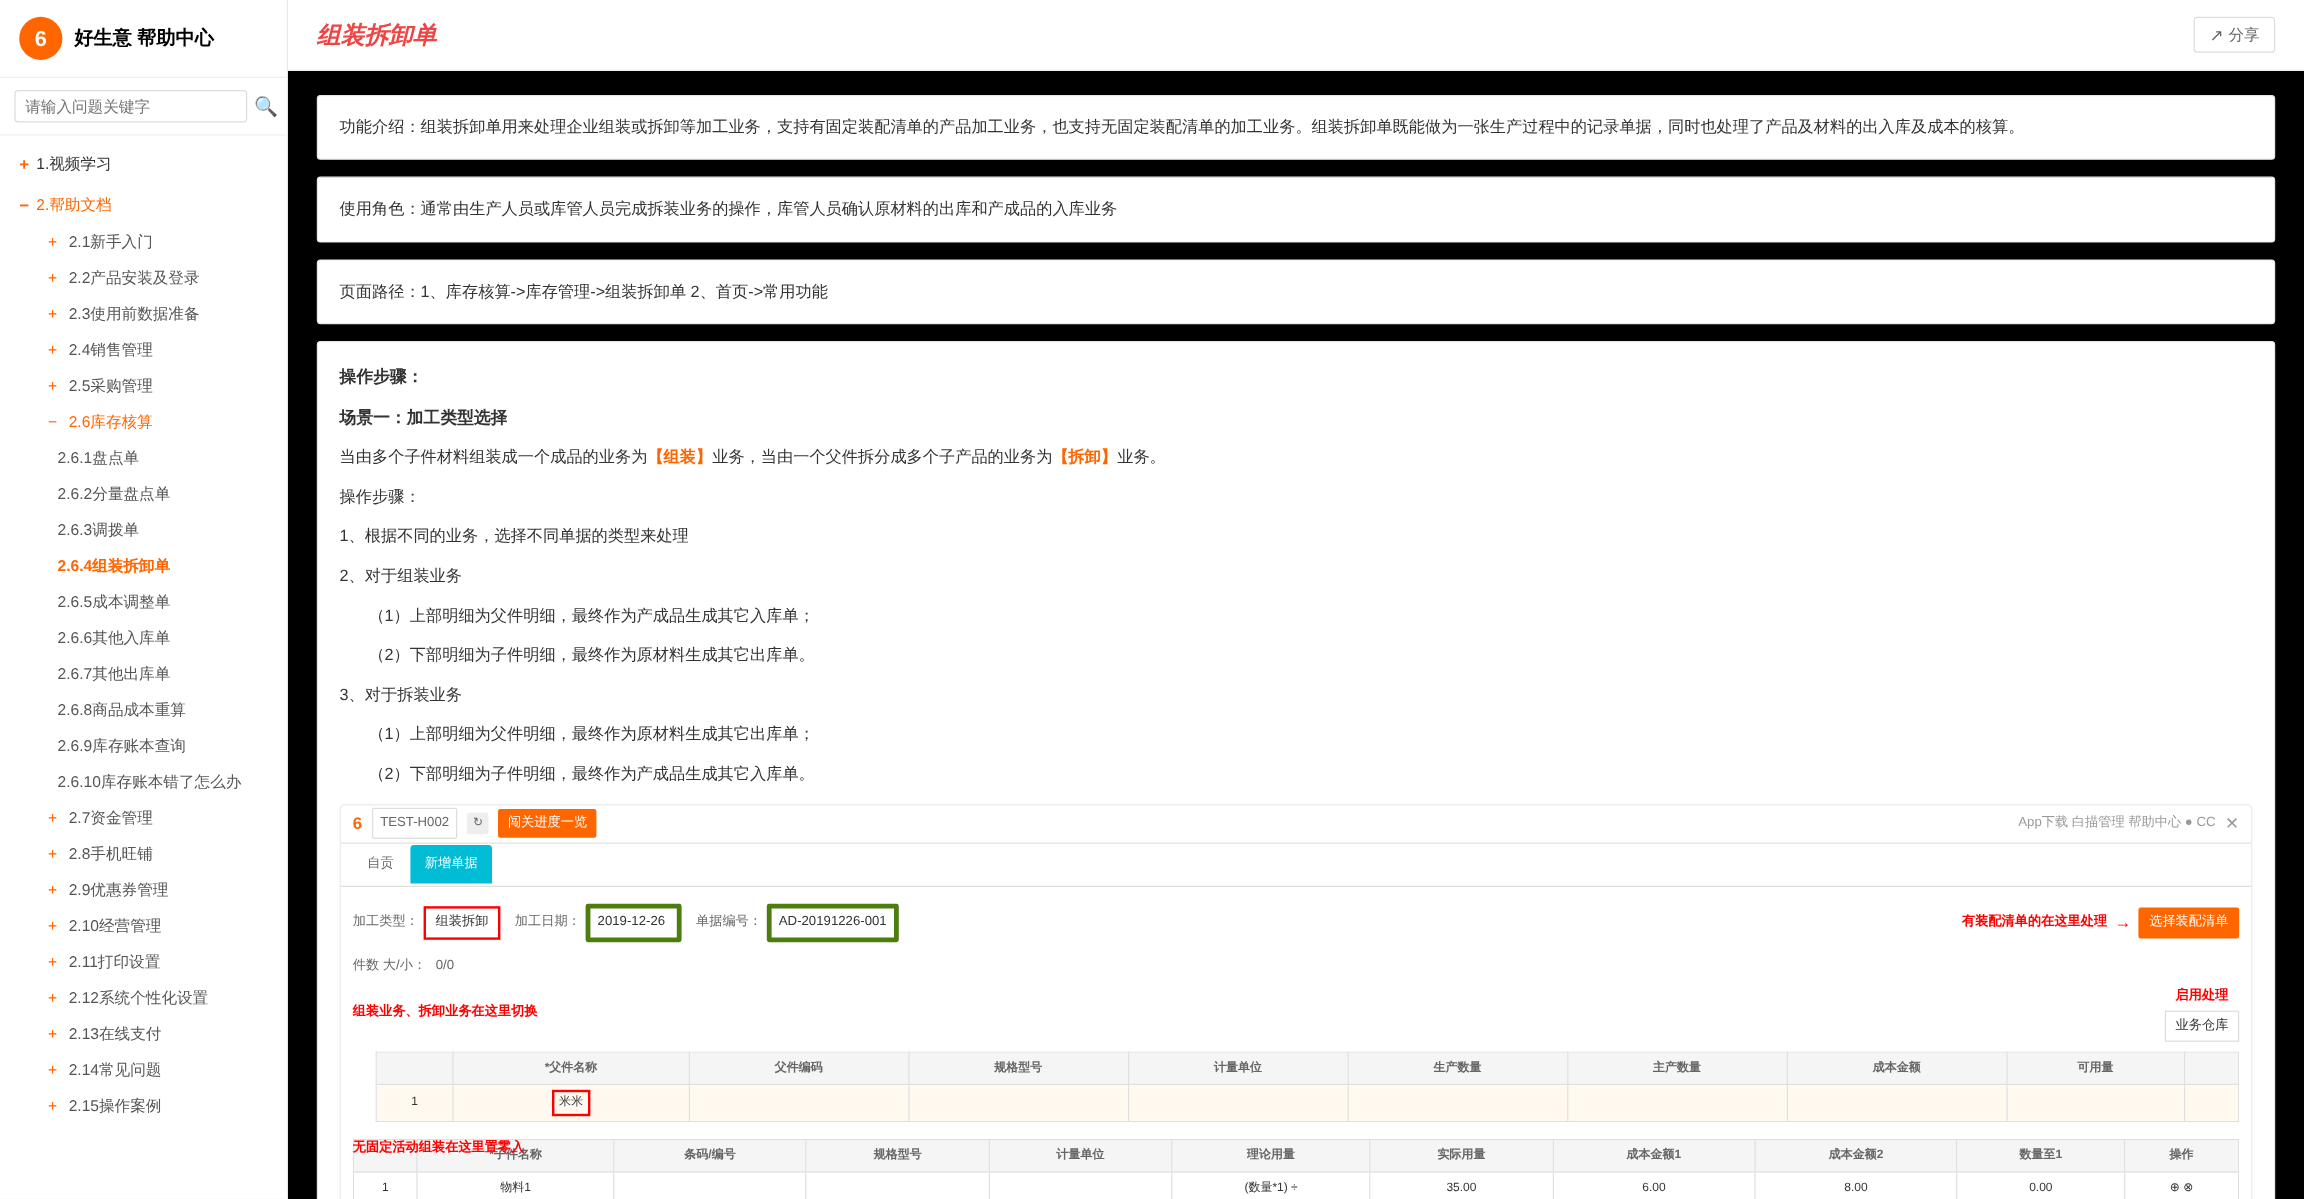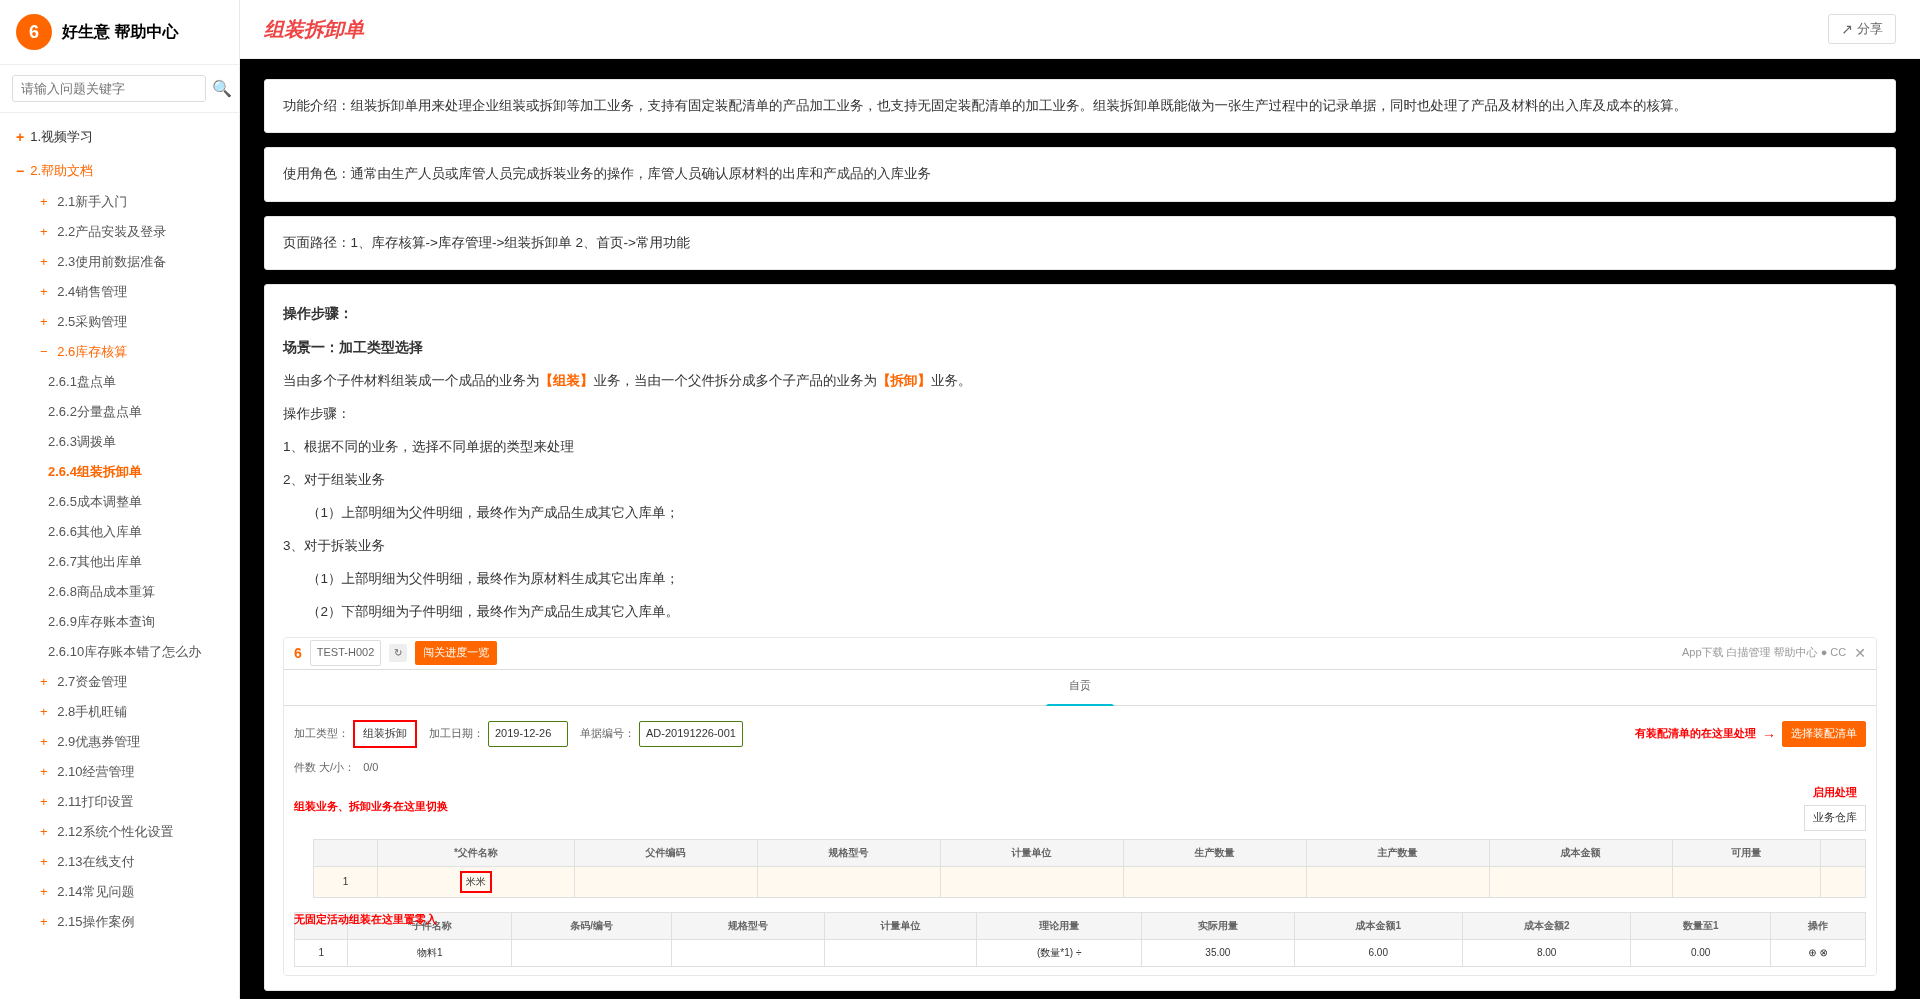--- a/index.html
+++ b/index.html
@@ -251,42 +251,41 @@
     .app-topbar-right { margin-left: auto; display: flex; align-items: center; gap: 8px; font-size: 11px; color: #999; }
 
     .app-nav {
       background: #fff;
       height: 36px;
       display: flex;
       align-items: center;
       border-bottom: 1px solid #ddd;
       padding: 0 10px;
       gap: 2px;
-      flex-direction: column;
     }
     .app-nav-item {
       padding: 6px 12px;
       font-size: 11px;
       cursor: pointer;
       border-radius: 3px 3px 0 0;
       color: #666;
     }
     .app-nav-item.active {
       background: #00bcd4;
       color: #fff;
     }
 
     .app-content {
       background: #fff;
       padding: 8px 10px;
       position: relative;
     }
     .app-label { color: #666; white-space: nowrap; }
     .app-input {
-      border: 1px solid #4d7c0f;
+      border: 4px solid #4d7c0f;
       padding: 2px 6px;
       border-radius: 2px;
       font-size: 11px;
       background: #fff;
       min-width: 80px;
     }
 
     .app-table {
       width: 100%;
       border-collapse: collapse;
@@ -450,20 +449,21 @@
       <div class="steps-content">
         <p class="section-title">操作步骤：</p>
         <p class="scene-title">场景一：加工类型选择</p>
         <p>
           当由多个子件材料组装成一个成品的业务为<span style="color:#f60;font-weight:bold;">【组装】</span>业务，当由一个父件拆分成多个子产品的业务为<span style="color:#f60;font-weight:bold;">【拆卸】</span>业务。
         </p>
         <p style="margin-top:6px;">操作步骤：</p>
         <p>1、根据不同的业务，选择不同单据的类型来处理</p>
         <p>2、对于组装业务</p>
         <p class="indent">（1）上部明细为父件明细，最终作为产成品生成其它入库单；</p>
+        <p class="indent">（2）下部明细为子件明细，最终作为原材料生成其它出库单。</p>
         <p>3、对于拆装业务</p>
         <p class="indent">（1）上部明细为父件明细，最终作为原材料生成其它出库单；</p>
         <p class="indent">（2）下部明细为子件明细，最终作为产成品生成其它入库单。</p>
       </div>
 
       <div class="screenshot-container" style="margin-top:12px;">
         <div class="app-screenshot">
 
           <div class="app-topbar">
             <div class="app-topbar-left">

